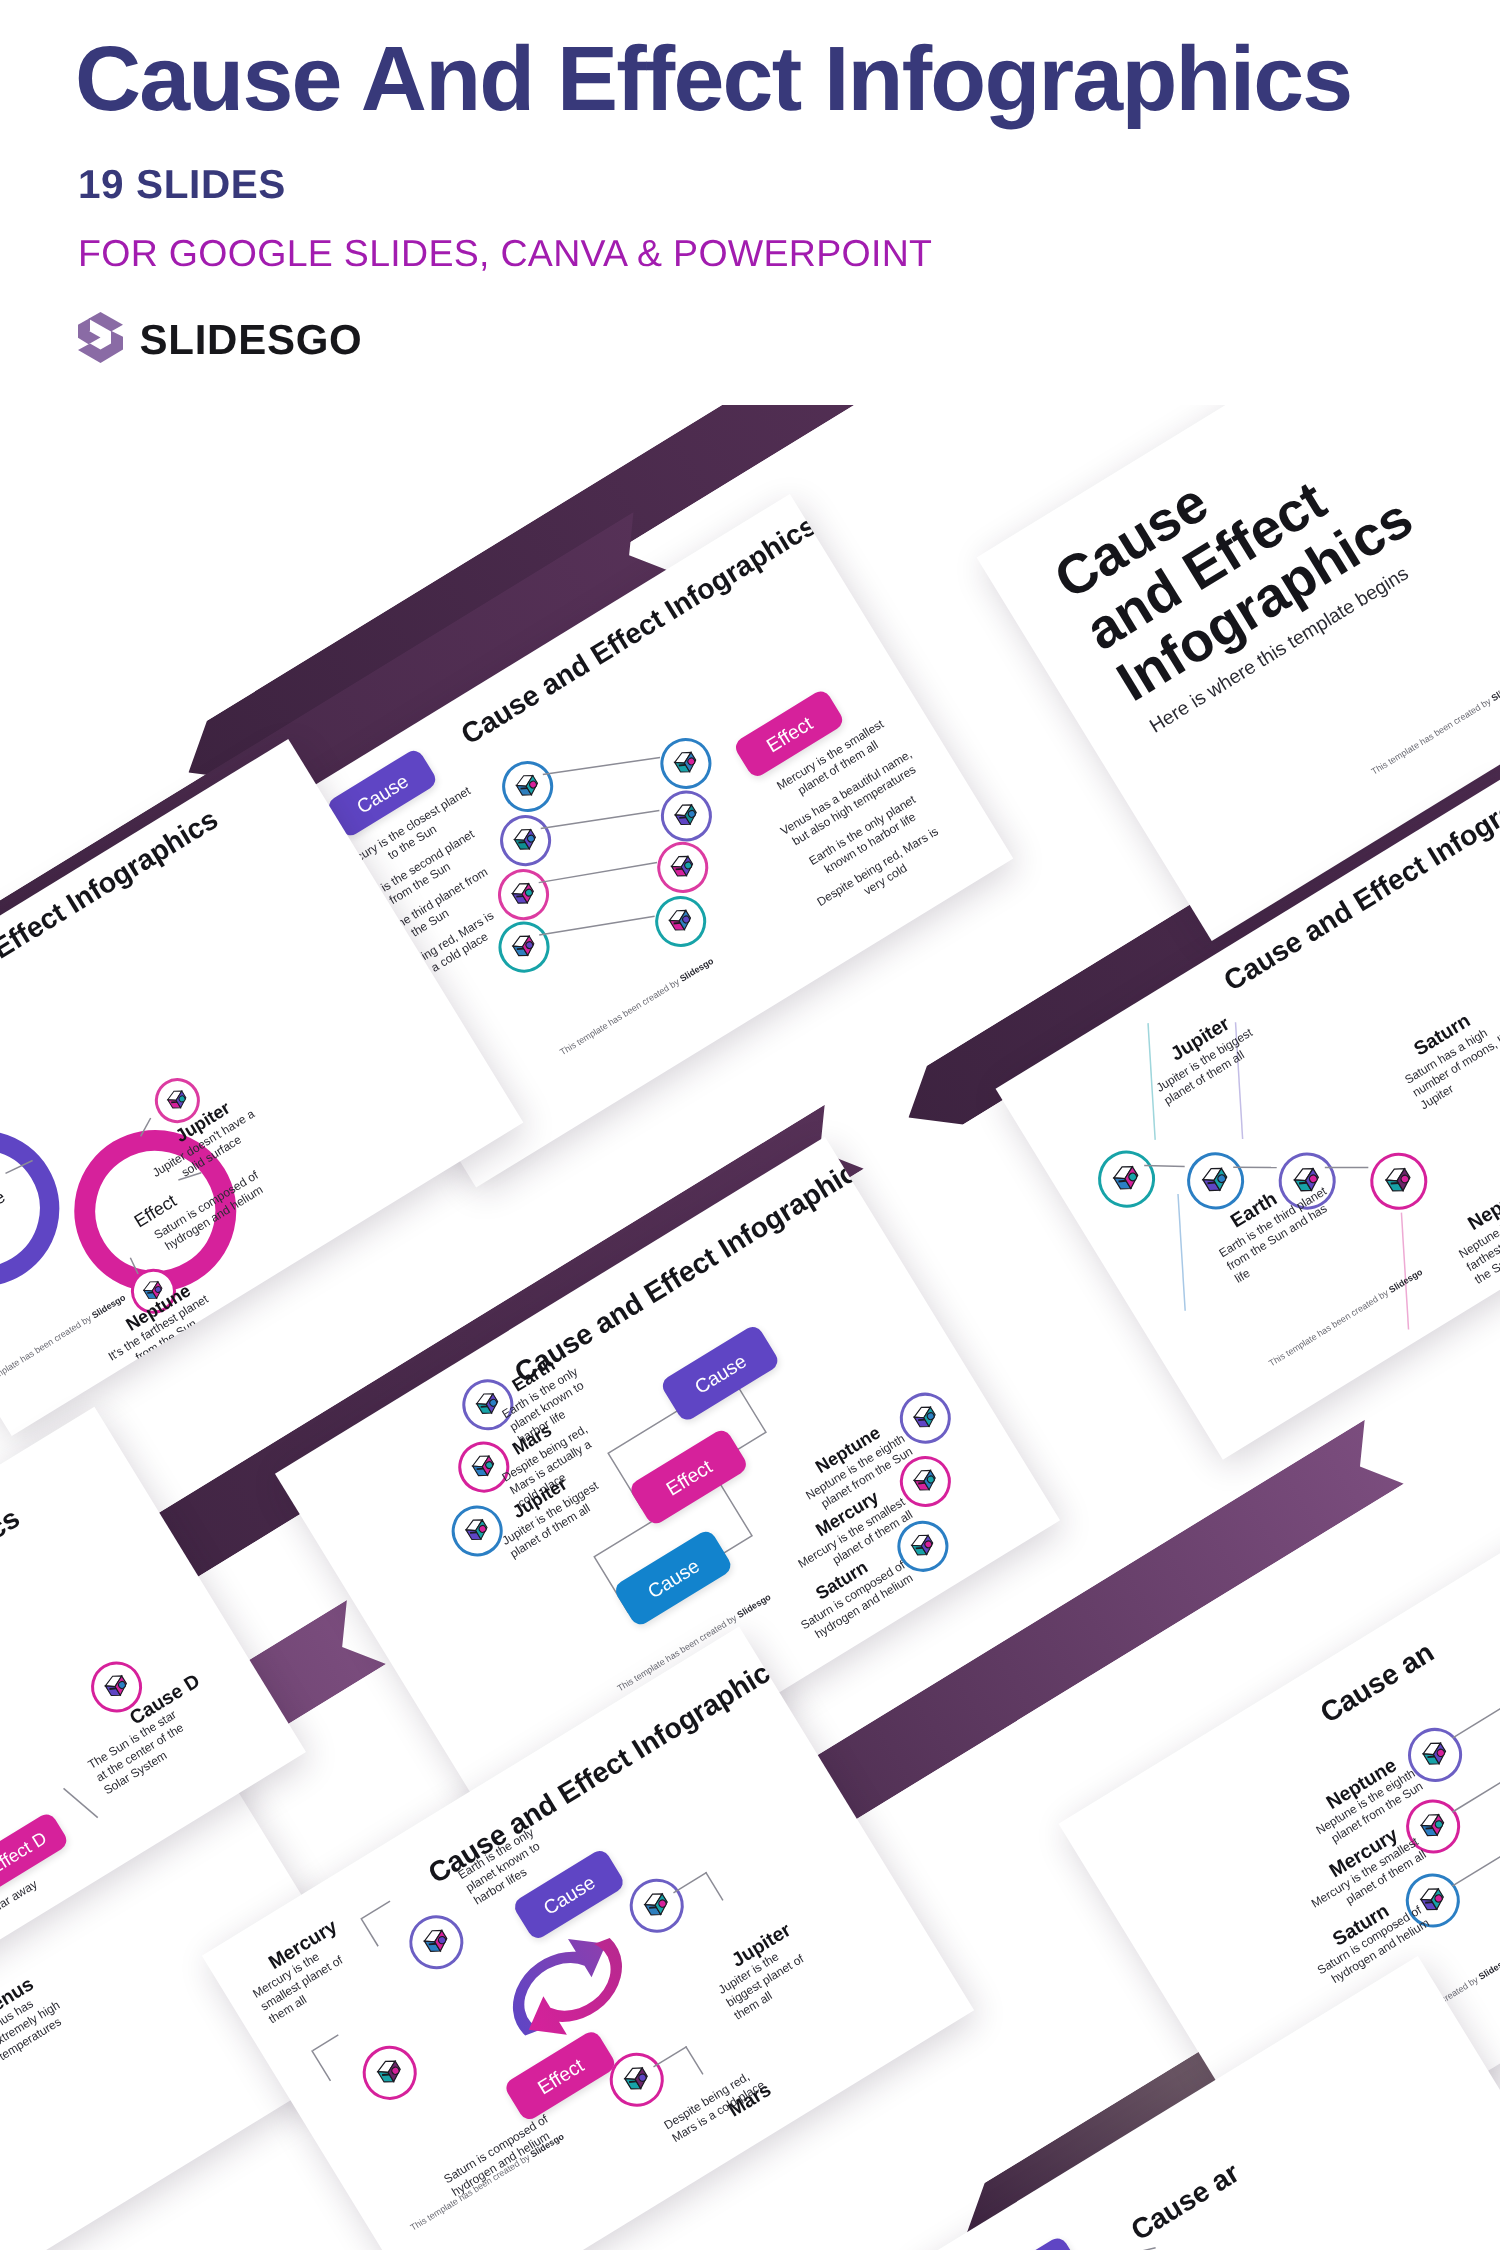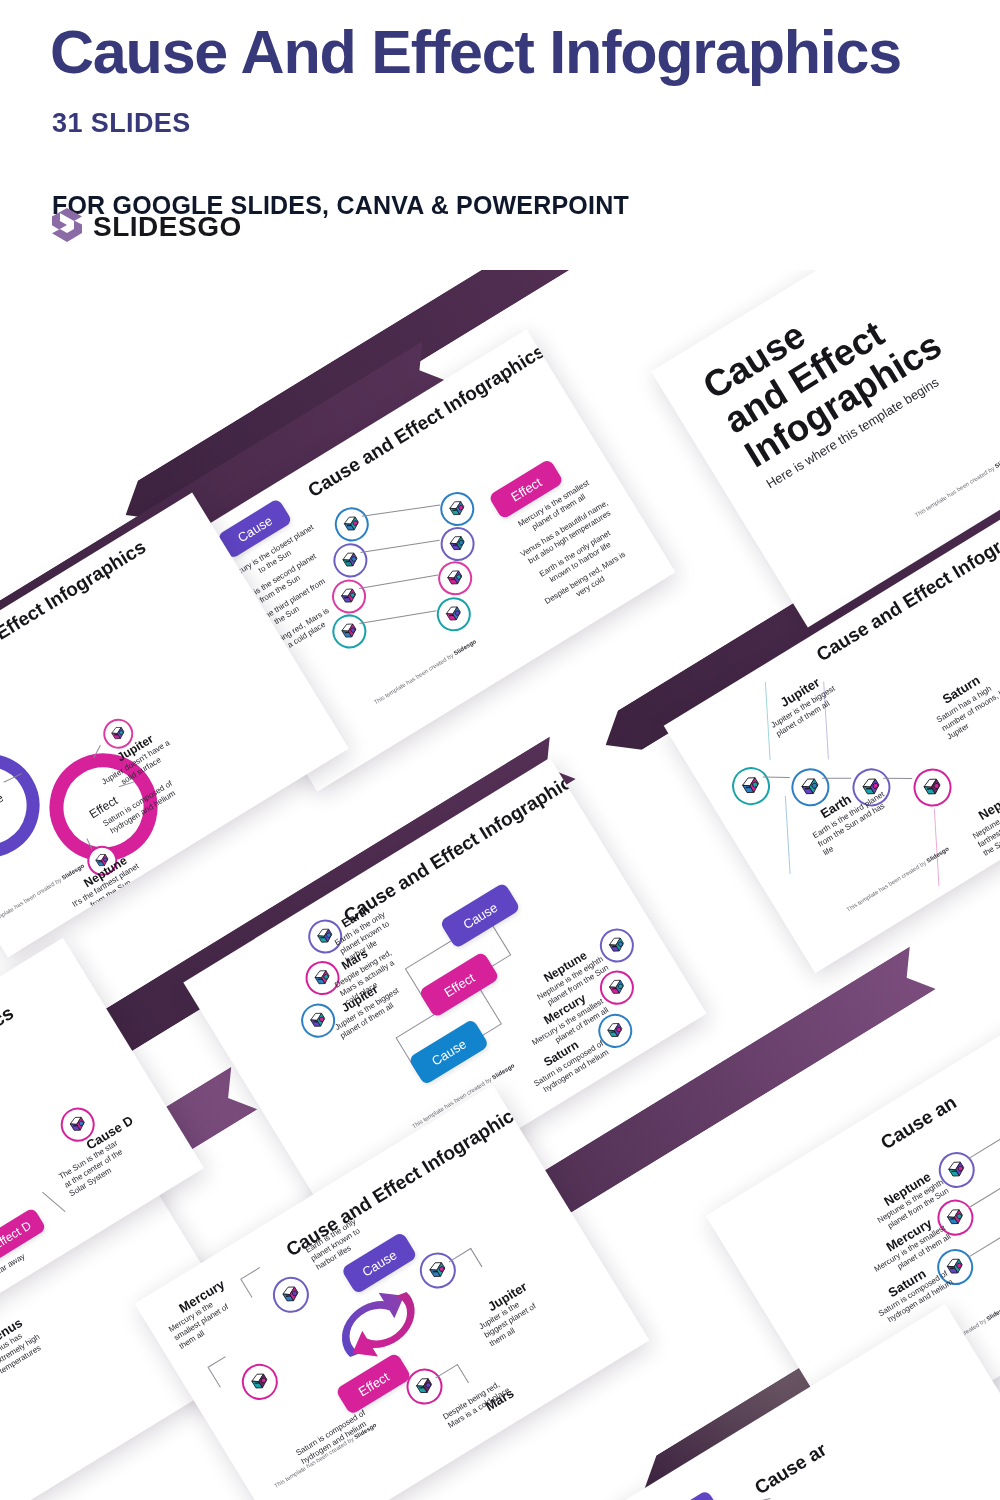--- a/index.html
+++ b/index.html
@@ -14,21 +14,21 @@
     position:absolute;left:50px;top:22px;
     font-size:61px;font-weight:bold;color:#38397a;letter-spacing:-1.2px;
     white-space:nowrap;line-height:1;
   }
   #hdr-slides{
     position:absolute;left:52px;top:108px;
     font-size:27px;font-weight:bold;color:#38397a;letter-spacing:.4px;
   }
   #hdr-sub{
     position:absolute;left:52px;top:155px;
-    font-size:25px;font-weight:bold;color:#0f172a;letter-spacing:.2px;margin-top:36px;
+    font-size:25px;font-weight:normal;color:#a21caf;letter-spacing:.2px;
   }
   #brand{position:absolute;left:50px;top:207px;height:40px;display:flex;align-items:center;gap:9px;}
   #brand-name{font-size:28px;font-weight:bold;color:#17171b;letter-spacing:.5px;}
 
   
   #stage{position:absolute;left:0;top:0;width:1000px;height:1500px;overflow:hidden;}
 
   .slide{
     position:absolute;background:#fff;
     box-shadow:0 6px 22px rgba(40,20,50,.18);
@@ -612,21 +612,21 @@
         <div class="item-name" style="left:240px;top:16px;font-size:13px;">Mercury</div>
         <div class="item-desc" style="left:230px;top:30px;width:64px;font-size:8px;">Mercury is the smallest planet of them all</div>
         <div class="item-name" style="left:158px;top:96px;font-size:13px;">Venus</div>
         <div class="item-desc" style="left:152px;top:110px;width:58px;font-size:8px;">Venus has extremely high temperatures</div>
       </div>
     </div>
   </div>
 
 <div id="header">
   <div id="hdr-title">Cause And Effect Infographics</div>
-  <div id="hdr-slides">31 SLIDES</div>
+  <div id="hdr-slides">19 SLIDES</div>
   <div id="hdr-sub">FOR GOOGLE SLIDES, CANVA &amp; POWERPOINT</div>
   <div id="brand">
     <span>
       <svg width="34" height="36" viewBox="0 0 34 36">
         <path d="M17 1 L32 9.5 L24 14 L9 5.5 Z" fill="#8a6ba5"></path>
         <path d="M2 9.5 L17 18 L9 22.5 L2 18.2 Z" fill="#8a6ba5"></path>
         <path d="M32 17.5 L32 26 L17 35 L2 26.3 L10 22 L17 26 L24 22 L24 13.5 Z" fill="#8a6ba5"></path>
         <path d="M2 9.5 L10 5 L10 13.5 L2 18 Z" fill="#8a6ba5"></path>
       </svg>
     </span>

